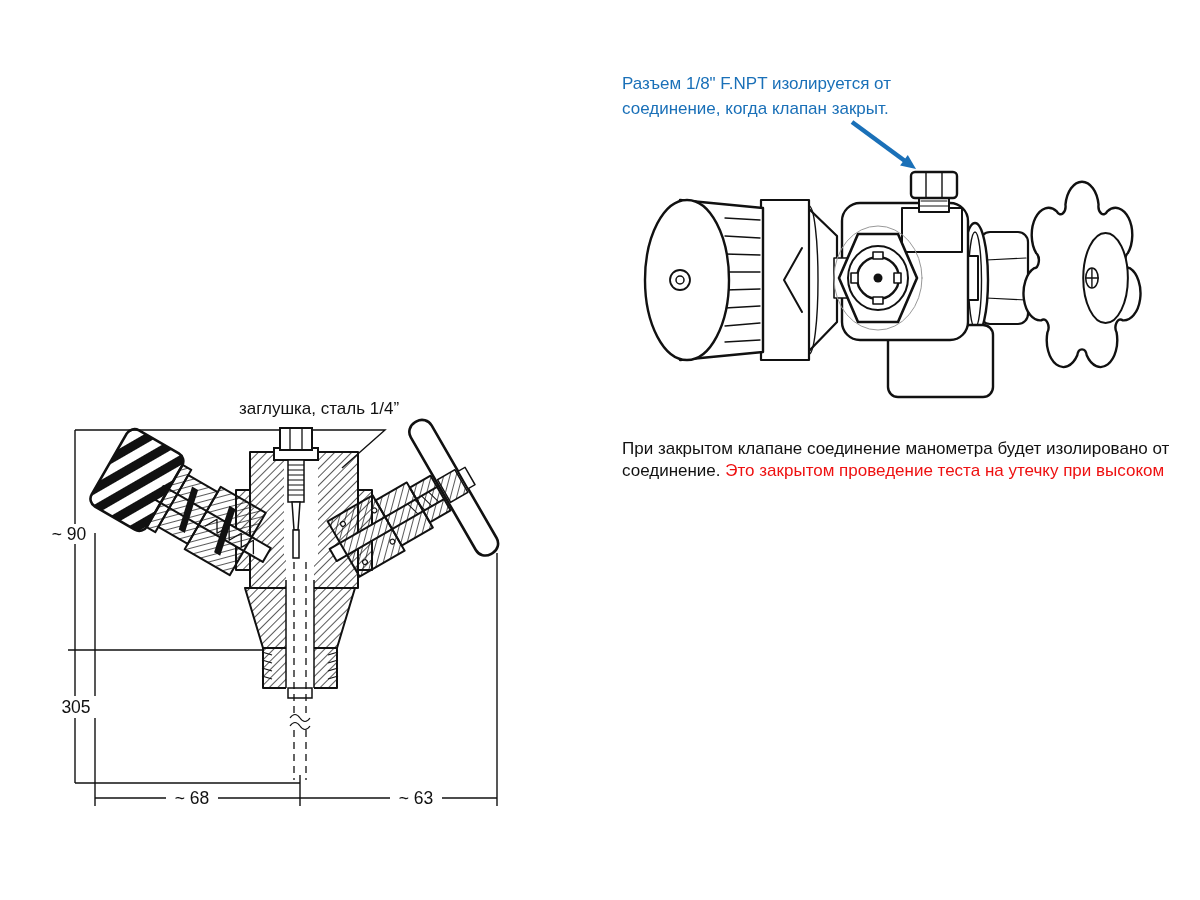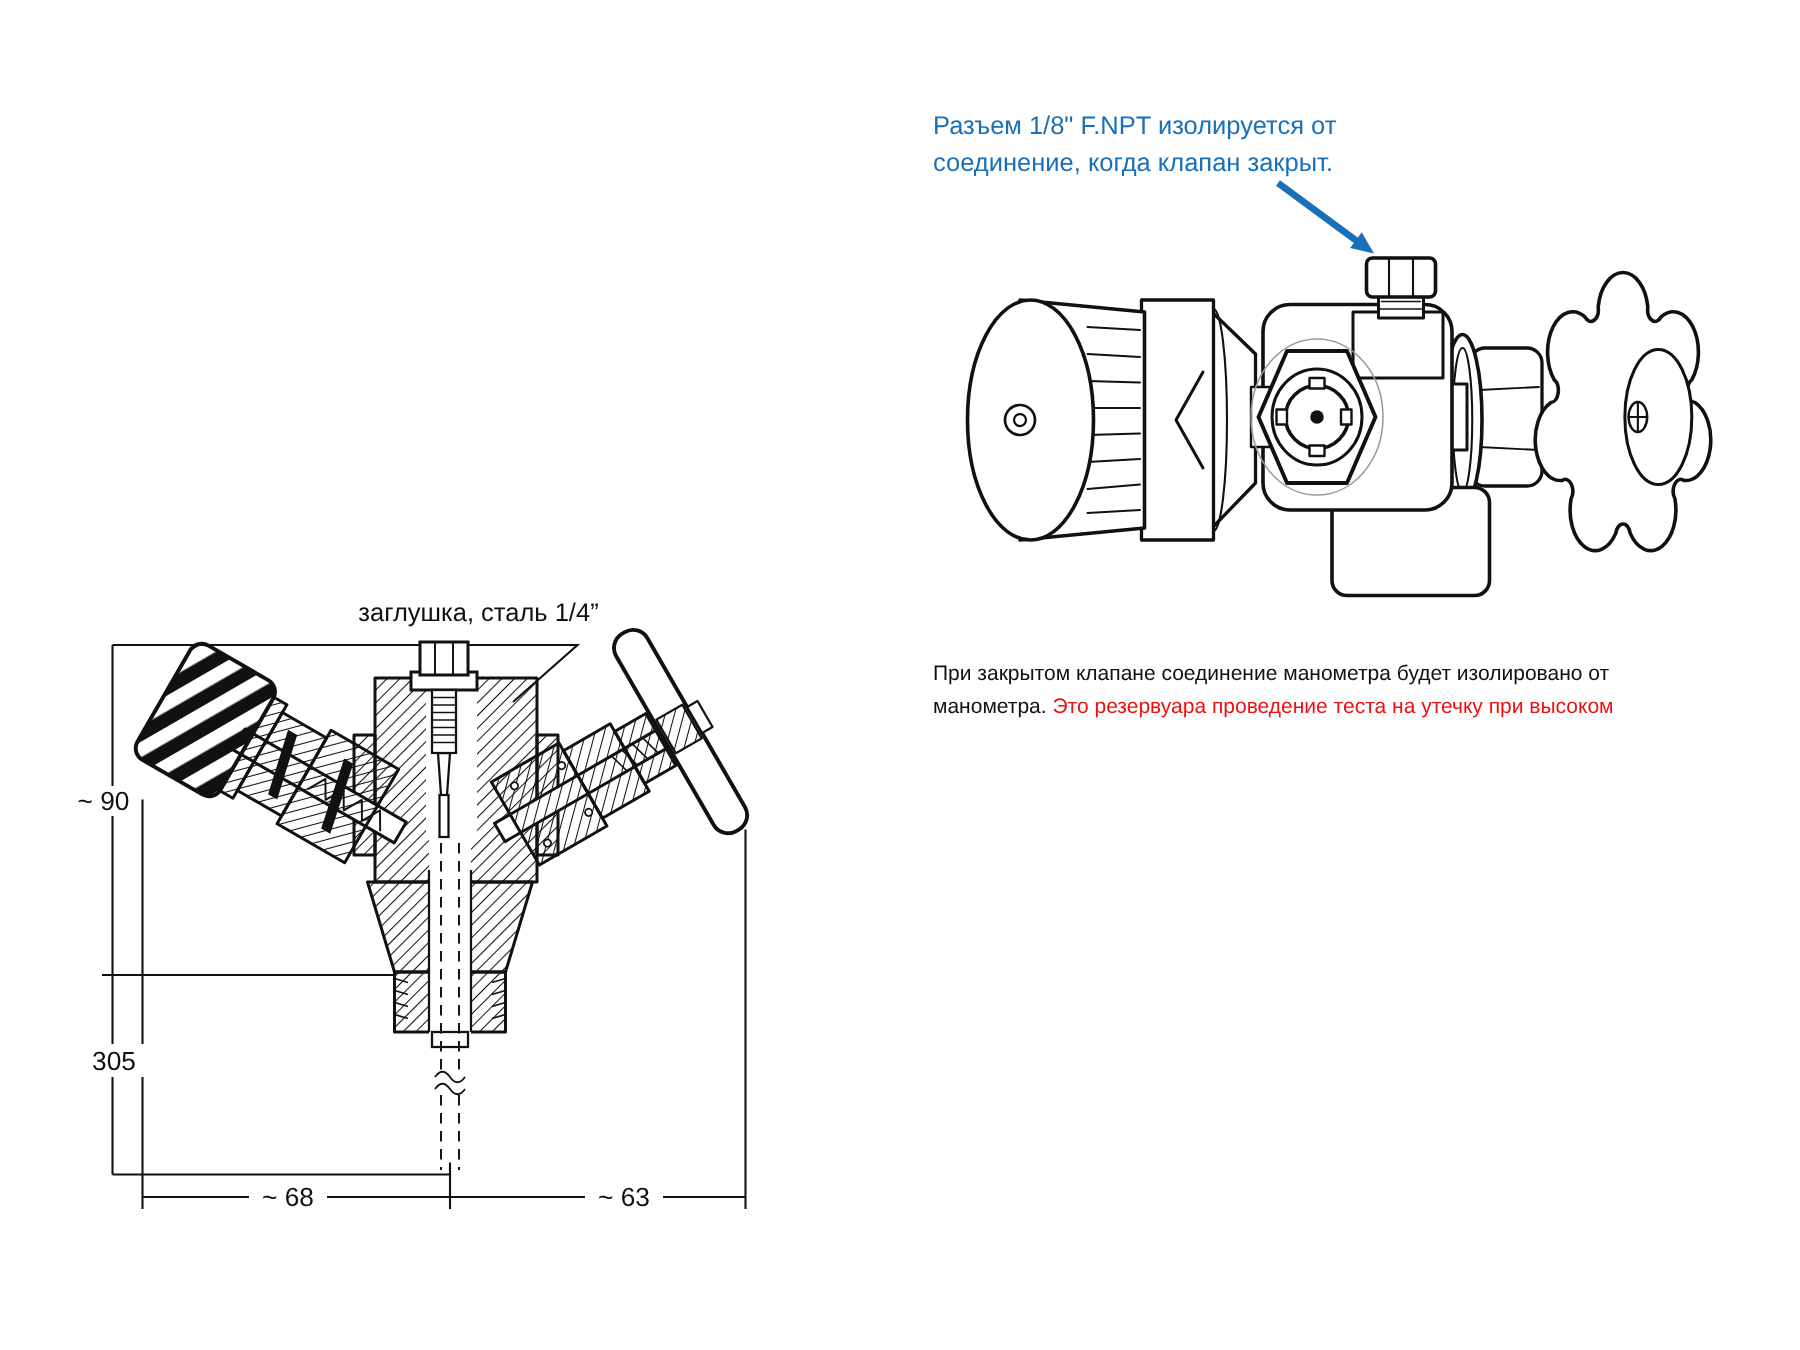--- a/index.html
+++ b/index.html
@@ -1,39 +1,39 @@
 <!DOCTYPE html>
 <html><head>
 <meta charset="utf-8">
 <style>
   html,body{margin:0;padding:0;background:#fff;}
   .page{position:relative;width:1200px;height:900px;background:#fff;overflow:hidden;
         font-family:"Liberation Sans",sans-serif;color:#111;}
   .callout{position:absolute;left:622px;top:71px;font-size:17px;line-height:25px;
            color:#1a70b8;white-space:nowrap;}
-  .para{position:absolute;left:622px;top:438px;font-size:14px;line-height:21.5px;
+  .para{position:absolute;left:622px;top:438px;font-size:17px;line-height:21.5px;
         color:#111;white-space:nowrap;}
   .para .red{color:#ee1111;}
   svg text{font-family:"Liberation Sans",sans-serif;fill:#111;}
   .dimtxt{font-size:17.5px;}
   .titletxt{font-size:17px;}
 </style>
 </head>
 <body>
 
 <div class="page">
 
   <div class="callout">
     <span>Разъем 1/8" F.NPT изолируется от</span><br>
     <span>соединение, когда клапан закрыт.</span>
   </div>
 
   <div class="para">
     <span>При закрытом клапане соединение манометра будет изолировано от</span><br>
-    <span>манометра. </span><span class="red">Это резервуара проведение теста на утечку при высоком</span><br>
+    <span>соединение. </span><span class="red">Это закрытом проведение теста на утечку при высоком</span><br>
   </div>
 
   <svg style="position:absolute;left:630px;top:60px;" width="560" height="370" viewBox="0 0 560 370">
     <g fill="#fff" stroke="#111" stroke-width="2.2" stroke-linejoin="round" stroke-linecap="round">
 
       <g>
         <rect x="350" y="172" width="48" height="92" rx="10"></rect>
         <line x1="356" y1="200" x2="396" y2="198" stroke-width="1.2"></line>
         <line x1="356" y1="238" x2="396" y2="240" stroke-width="1.2"></line>
       </g>

